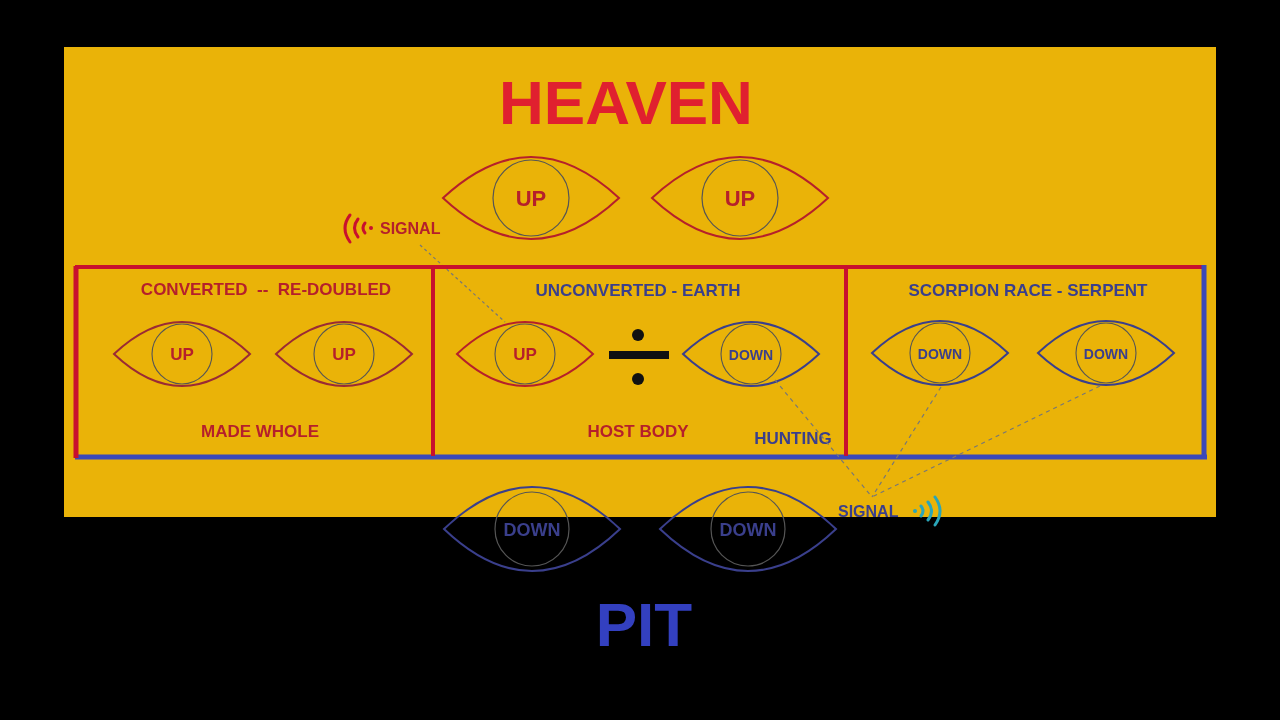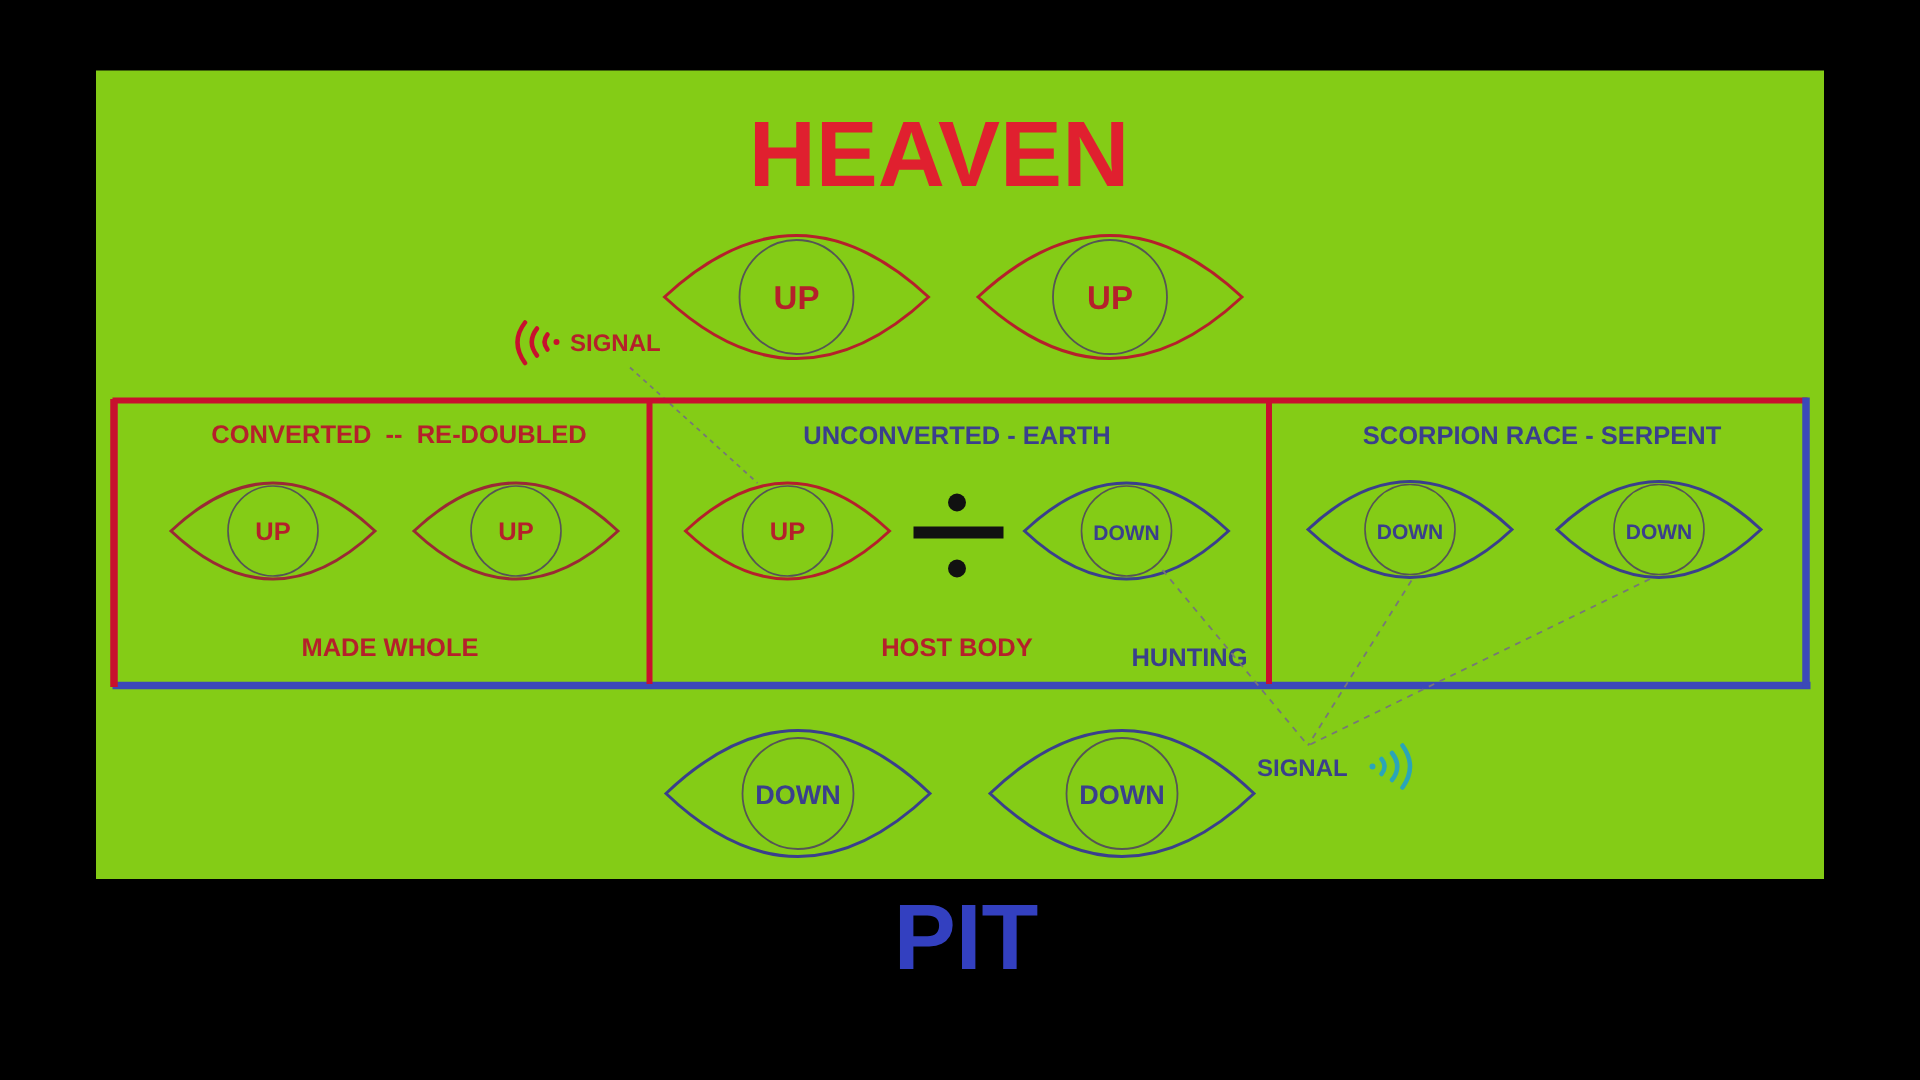--- a/index.html
+++ b/index.html
@@ -1,17 +1,17 @@
 <!DOCTYPE html>
 <html><head>
 <meta charset="utf-8">
 <style>
   html, body { margin:0; padding:0; background:#000; }
   body { width:1280px; height:720px; position:relative; overflow:hidden; font-family:"Liberation Sans", sans-serif; }
-  #canvas { position:absolute; left:64px; top:47px; width:1152px; height:539px; background:#84cc16; }
+  #canvas { position:absolute; left:64px; top:47px; width:1152px; height:470px; background:#eab308; }
   svg { position:absolute; left:0; top:0; }
   .t { font-family:"Liberation Sans", sans-serif; font-weight:bold; }
 </style>
 </head>
 <body>
 
 <div id="canvas">
 <svg width="1152" height="626" viewBox="64 47 1152 626">
   <defs>
     <g id="eye-shape">

